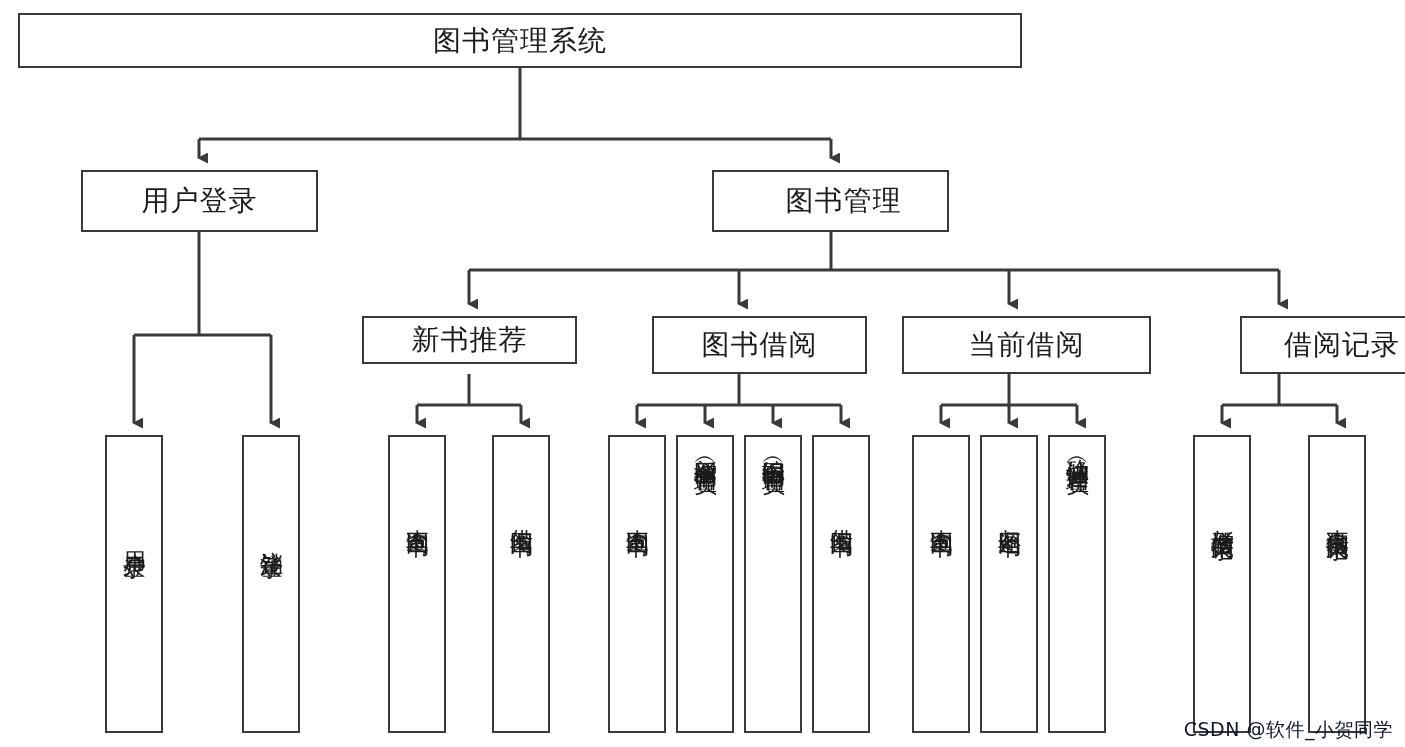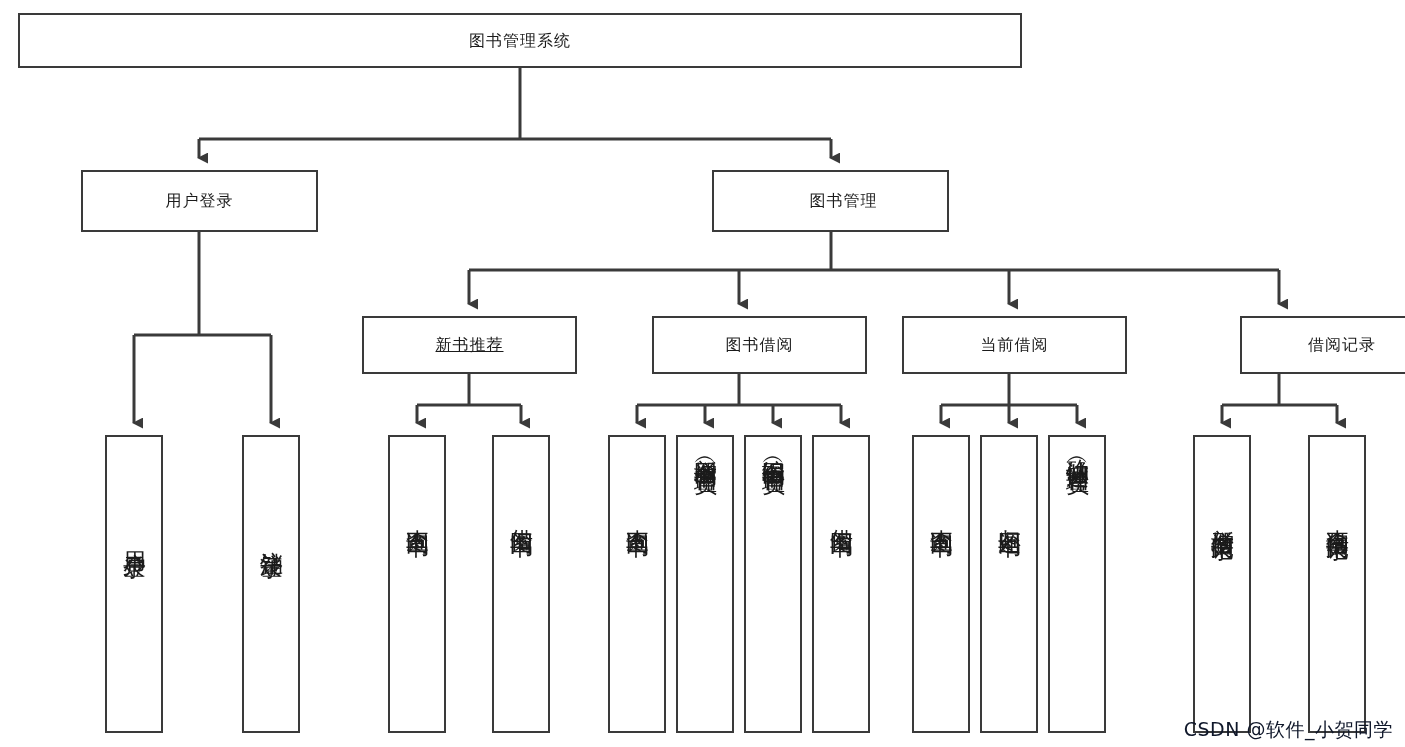--- a/index.html
+++ b/index.html
@@ -30,21 +30,21 @@
     position: absolute;
     box-sizing: border-box;
     background: #ffffff;
     border: 2.5px solid #3a3a3a;
     display: flex;
     align-items: center;
     justify-content: center;
     color: #1b1b1b;
   }
   .node .label {
-    font-size: 16px;
+    font-size: 28px;
     line-height: 1.2;
     letter-spacing: 1px;
     white-space: nowrap;
   }
   .node.leaf {
     align-items: flex-start;
     justify-content: center;
     padding-top: 4px;
   }
   .node.leaf .label {
@@ -132,29 +132,29 @@
   </div>
 
   <div class="node" style="left:81px; top:170px; width:237px; height:62px;">
     <span class="label">用户登录</span>
   </div>
 
   <div class="node" style="left:712px; top:170px; width:237px; height:62px;padding-left:26px;">
     <span class="label">图书管理</span>
   </div>
 
-  <div class="node" style="left:362px; top:316px; width:215px; height:58px;text-decoration:underline;">
+  <div class="node" style="left:362px; top:316px; width:215px; height:48px;">
     <span class="label">新书推荐</span>
   </div>
 
   <div class="node" style="left:632px; top:316px; width:215px; height:58px;margin-left:20px;">
     <span class="label">图书借阅</span>
   </div>
 
-  <div class="node" style="left:902px; top:316px; width:225px; height:58px;">
+  <div class="node" style="left:902px; top:316px; width:249px; height:58px;">
     <span class="label">当前借阅</span>
   </div>
 
   <div class="node" style="left:1240px; top:316px; width:204px; height:58px;">
     <span class="label">借阅记录</span>
   </div>
 
   <div class="node leaf midlow" style="left:105px; top:435px; width:58px; height:298px;">
     <span class="label">用户登录</span>
   </div>

